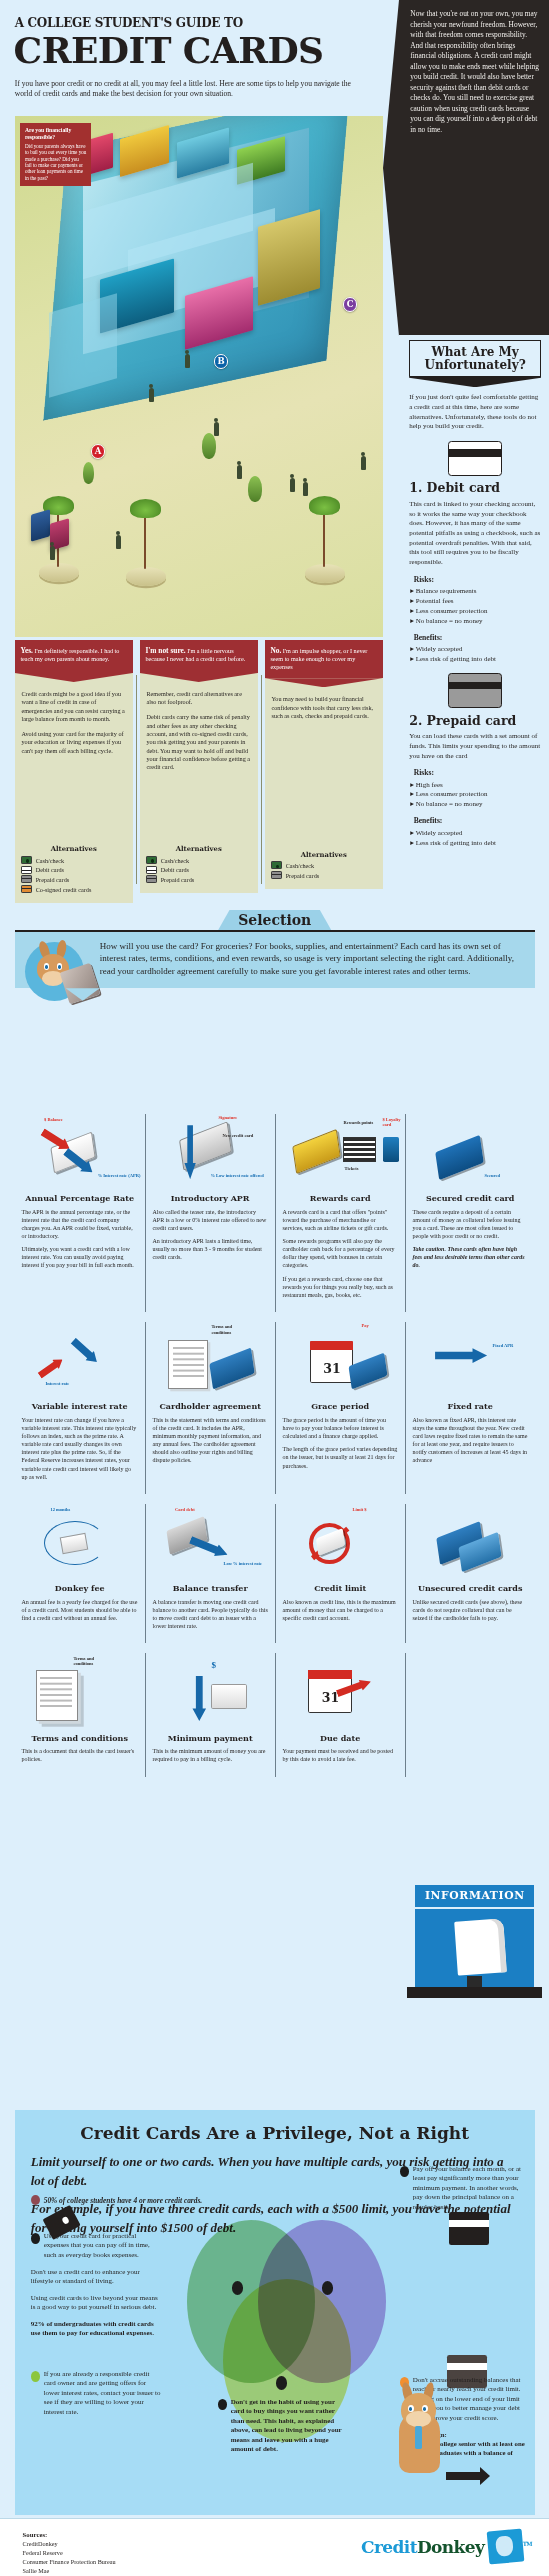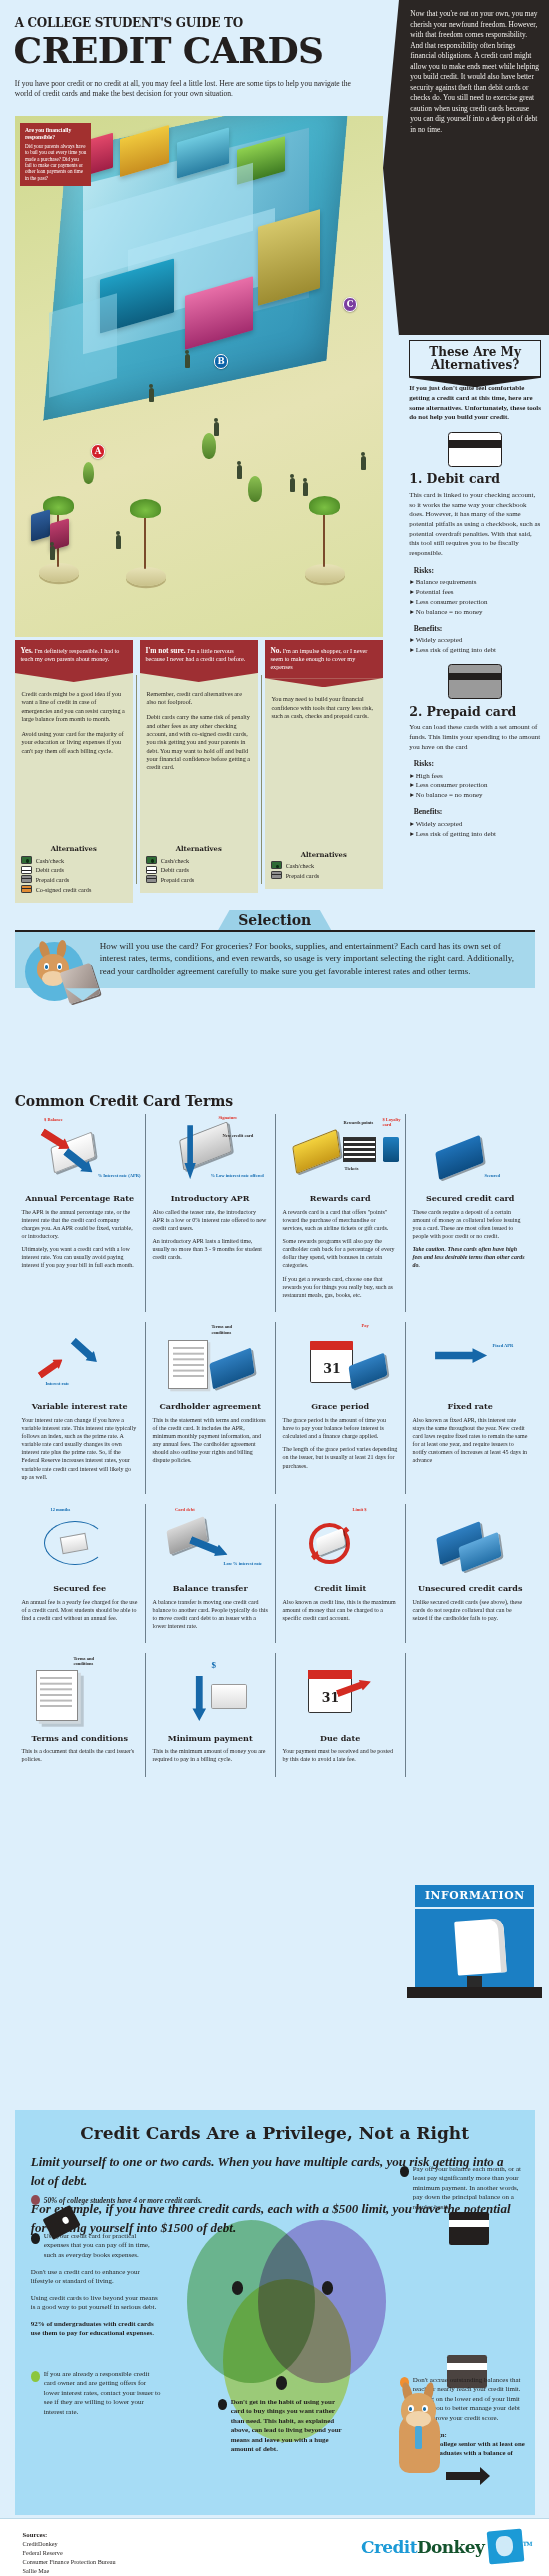--- a/index.html
+++ b/index.html
@@ -147,21 +147,21 @@
   .alt-title-box::after{
     content:""; position:absolute; left:-1.1px; right:-1.1px; bottom:-10.8px; height:11.3px;
     background:#231f1e;
     clip-path:polygon(0 0,100% 0,100% 15%,50% 100%,0 15%);
   }
   .alt-title-box .inner-fill{
     position:absolute; left:0; right:0; bottom:-9px; height:9px;
     background:#dff0fb;
     clip-path:polygon(0 0,100% 0,100% 8%,50% 88%,0 8%);
   }
-  .alt-intro{ margin-top:8px;font-weight:bold; }
+  .alt-intro{ margin-top:17px; }
   .mini-card{
     width:54px; height:35px; border:1.1px solid #231f1e; border-radius:3.4px;
     margin:9px auto 3.4px; position:relative; background:#fff;
   }
   .mini-card .stripe{ position:absolute; left:0; right:0; top:7.4px; height:7.4px; background:#231f1e; }
   .mini-card.grey{ background:#9a9a9a; }
   .alt-h{ font-family:"DejaVu Serif",serif; font-weight:bold; font-size:12.5px; margin:1.1px 0 3.4px; }
   .rb-h{ font-weight:bold; font-size:7.6px; margin:6.8px 0 1.1px; padding-left:4.5px; }
   .rb-li{ font-size:7px; line-height:1.28; padding-left:1.1px; }
   .rb-li::before{ content:"\25B8"; font-size:7.4px; margin-right:1.7px; }
@@ -470,21 +470,21 @@
           </div>
       </div>
     </div>
 
     <div class="acol-div" style="left:121px;"></div>
     <div class="acol-div" style="left:246px;"></div>
   </div>
 
   <div class="alt-panel">
     <div class="alt-title-box">
-      <span>These Are My Alternatives?</span>
+      <span>What Are My Unfortunately?</span>
       <span class="inner-fill"></span>
     </div>
     <div class="alt-intro">If you just don't quite feel comfortable getting a credit card at this time, here are some alternatives. Unfortunately, these tools do not help you build your credit.</div>
 
     <div class="mini-card">
         <div class="stripe"></div>
       </div>
     <div class="alt-h">1. Debit card</div>
     <div>This card is linked to your checking account, so it works the same way your checkbook does.  However, it has many of the same potential pitfalls as using a checkbook, such as potential overdraft penalties. With that said, this tool still requires you to be fiscally responsible.</div>
     <div class="rb-h">Risks:</div>
@@ -525,21 +525,20 @@
           </div>
         <div class="eye" style="left:34px; top:25px;">
             <i></i>
           </div>
         <div class="cards"></div>
       </div>
       <span>How will you use the card? For groceries? For books, supplies, and entertainment? Each card has its own set of interest rates, terms, conditions, and even rewards, so usage is very important selecting the right card. Additionally, read your cardholder agreement carefully to make sure you get favorable interest rates and other terms.</span>
     </div>
   </div>
 
-  <div class="terms-title">Common Credit Card Terms</div>
 
   <div class="grid-terms">
 
     <div class="trow">
       <div class="tcell">
         <div class="art">
           <div class="lbl red" style="left:22.6px; top:3.4px;">$ Balance</div>
           <div class="card3d" style="left:31px; top:25px; background:linear-gradient(#fff,#e3e3e3); border:0.6px solid #999;"></div>
           <div class="rarrow" style="left:19px; top:20.4px; width:32px; height:12.5px; transform:rotate(32deg); clip-path:polygon(0 20%,70% 20%,70% 0,100% 50%,70% 100%,70% 80%,0 80%);"></div>
           <div class="barrow" style="left:41px; top:41px; width:34px; height:13.6px; transform:rotate(38deg); clip-path:polygon(0 20%,70% 20%,70% 0,100% 50%,70% 100%,70% 80%,0 80%);"></div>
@@ -652,21 +651,21 @@
 
     <div class="trow" style="margin-top:10.2px;">
       <div class="tcell">
         <div class="art">
           <div class="lbl blue" style="left:29px; top:3.4px;">12 months</div>
           <div style="position:absolute;left:22.6px;top:17px;width:62px;height:44px;">
             <div style="position:absolute;left:0;top:0;width:100%;height:100%;border:1.1px solid #1667a8;border-radius:50%;border-right-color:transparent;"></div>
             <div style="position:absolute;left:17px;top:13.6px;width:26px;height:17px;background:linear-gradient(#fff,#dadada);border:0.6px solid #999;transform:rotate(-10deg);"></div>
           </div>
         </div>
-        <div class="tname">Secured fee</div>
+        <div class="tname">Donkey fee</div>
         <div class="tdesc">
           <p>An annual fee is a yearly fee charged for the use of a credit card. Most students should be able to find a credit card without an annual fee.</p>
         </div>
       </div>
 
       <div class="tcell">
         <div class="art">
           <div class="lbl red" style="left:22.6px; top:3.4px;">Card debt</div>
           <div class="card3d" style="left:16px; top:19px; width:38px; height:25px; background:linear-gradient(#d8d8d8,#9e9e9e);"></div>
           <div class="barrow" style="left:37px; top:37px; width:40px; height:12.5px; transform:rotate(22deg); clip-path:polygon(0 20%,70% 20%,70% 0,100% 50%,70% 100%,70% 80%,0 80%);"></div>

